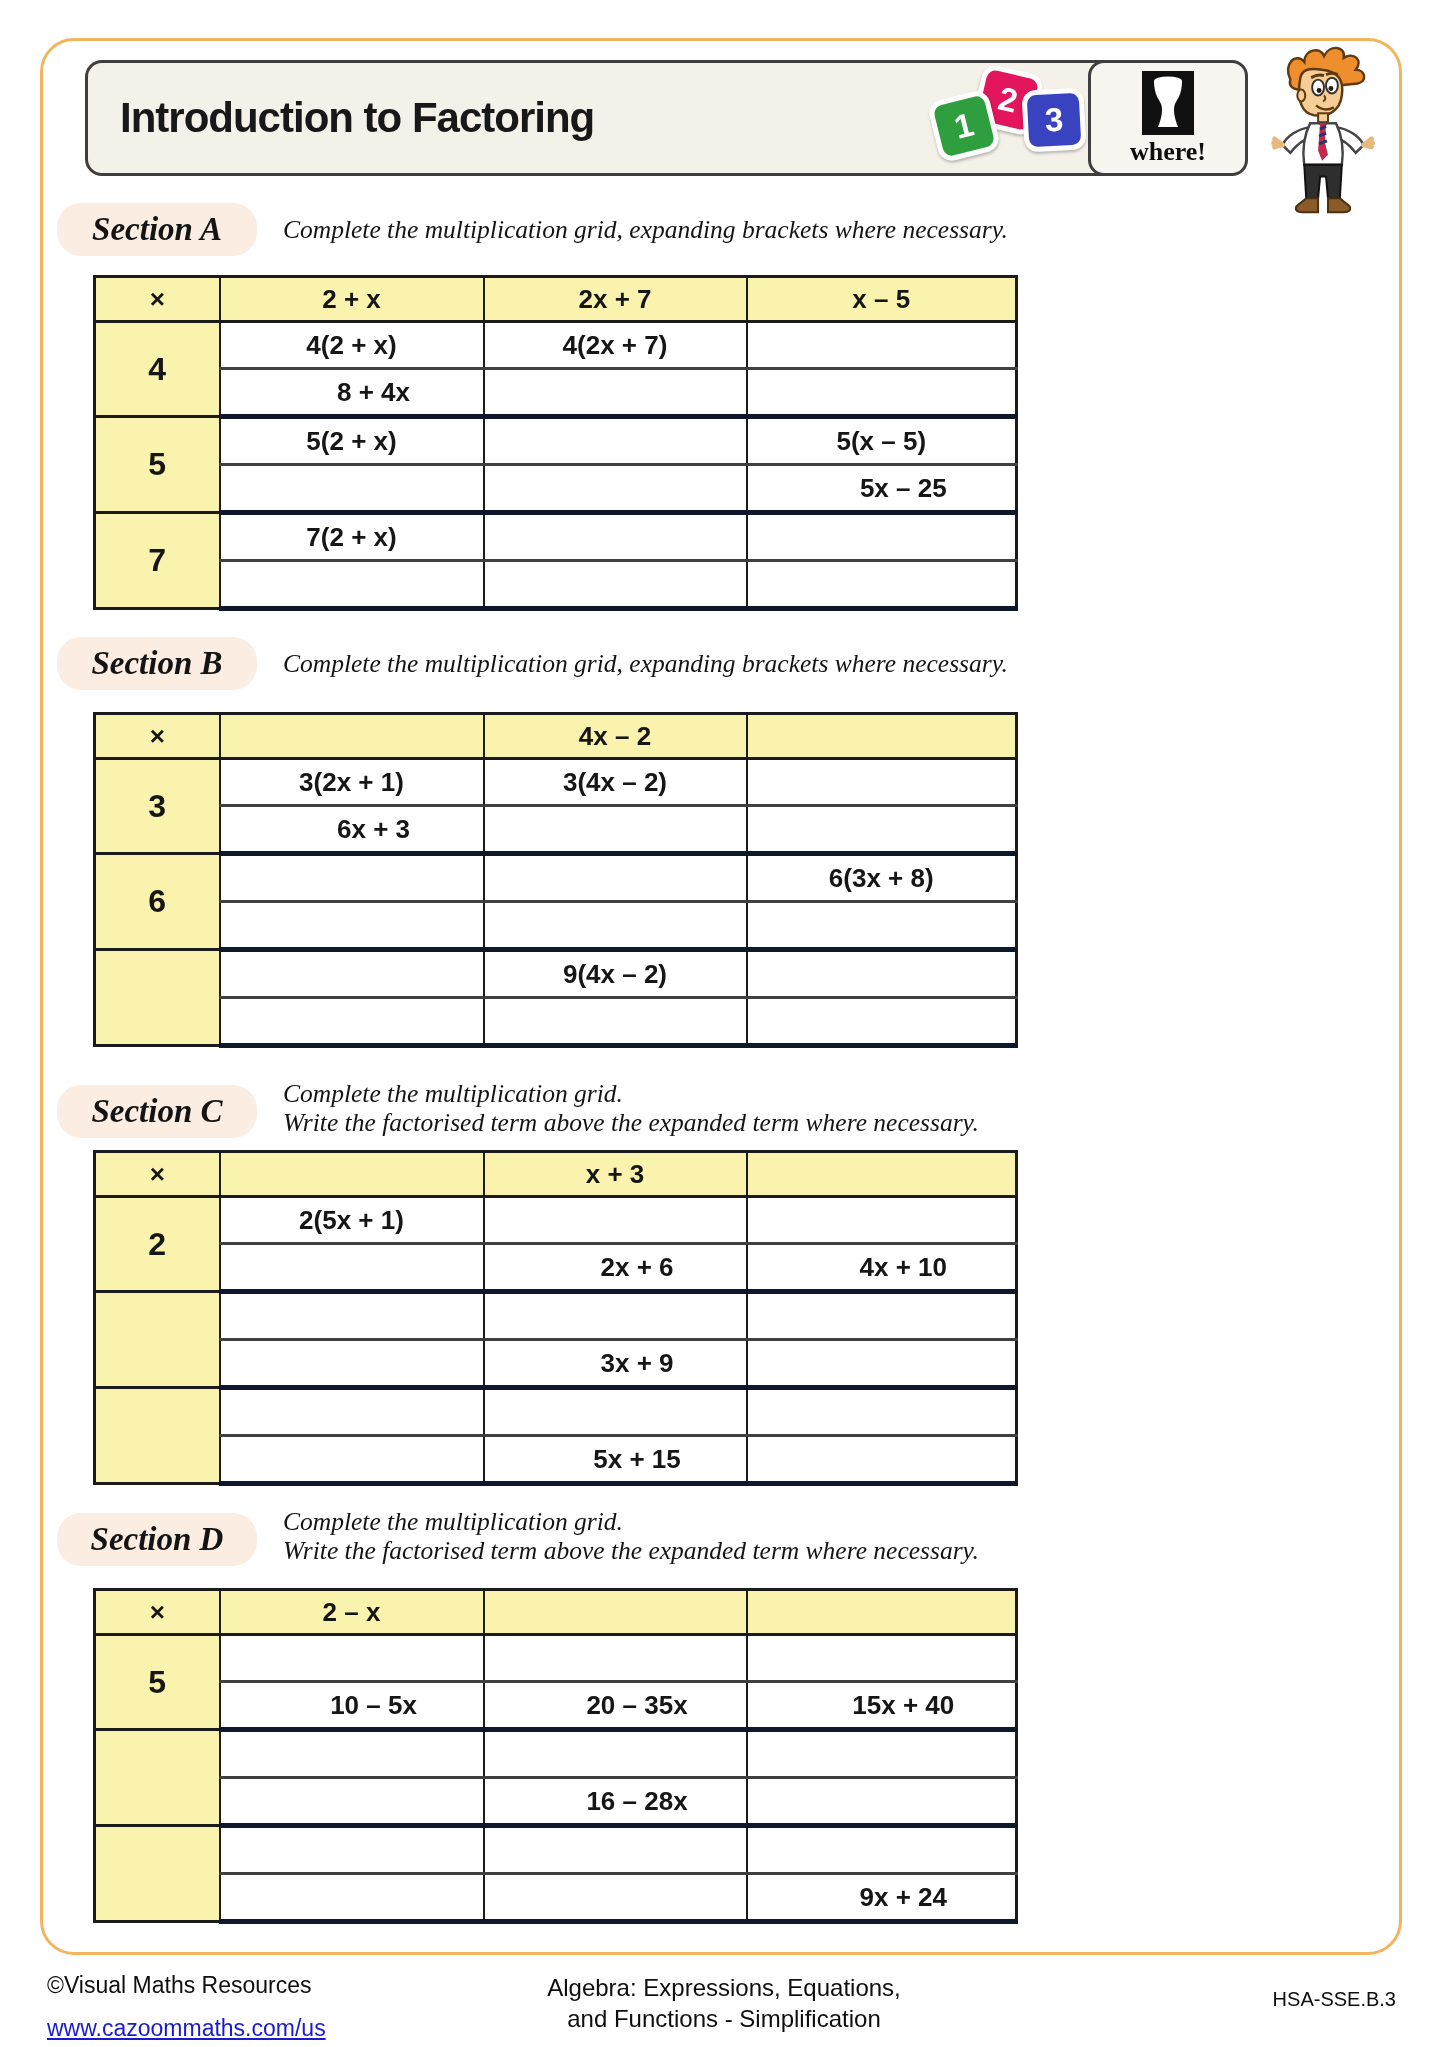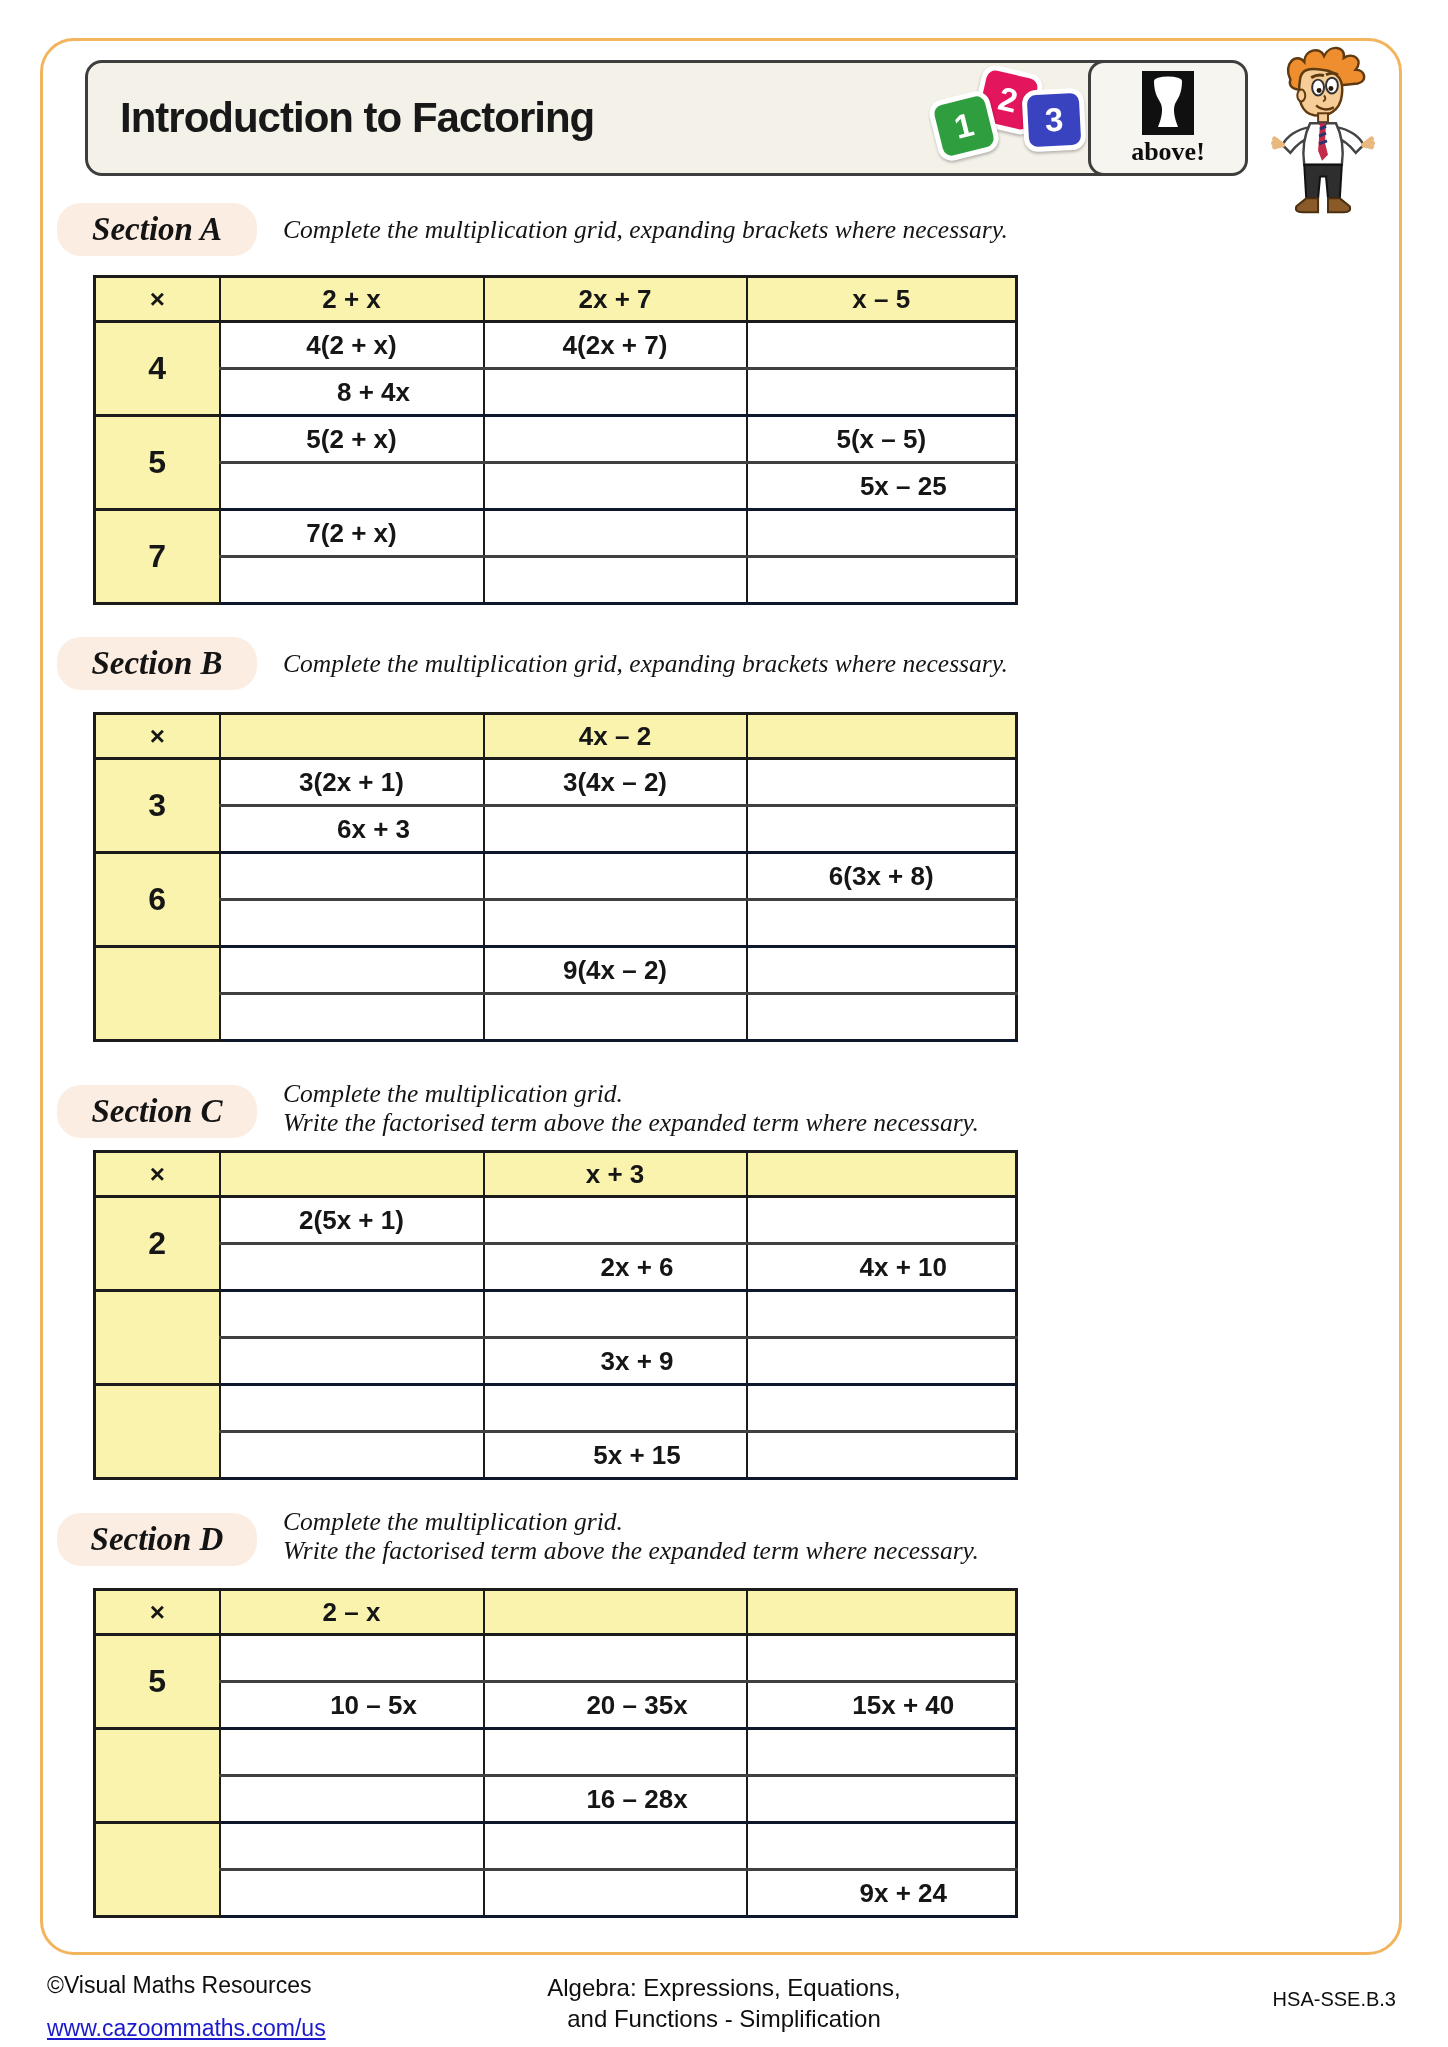--- a/index.html
+++ b/index.html
@@ -65,21 +65,21 @@
   }
   .grid td.rowlabel{
     background:#FAF3AE;font-size:32px;
     border:2px solid #1b1b1b;border-top:3px solid #1b1b1b;border-bottom:3px solid #1b1b1b;
   }
   .grid td.cell{
     font-size:26px;height:44px;
     border-left:2px solid #1b1b1b;border-right:2px solid #1b1b1b;
   }
   tr.sub-top td.cell{border-top:3px solid #1b1b1b;border-bottom:3px solid #404040;}
-  tr.sub-bottom td.cell{border-top:1px solid #9a9a9a;border-bottom:3px solid #0f172a;padding-left:44px;}
+  tr.sub-bottom td.cell{border-top:1px solid #9a9a9a;border-bottom:5px solid #0f172a;padding-left:44px;}
   
   .footer-left{position:absolute;left:47px;top:1972px;font-size:23px;color:#0e0e0e;}
   .footer-left .link{color:#1A1ACC;text-decoration:underline;display:inline-block;margin-top:16px;cursor:pointer;}
   .footer-center{position:absolute;left:0;right:0;top:1972px;text-align:center;font-size:24px;line-height:31px;color:#0e0e0e;}
   .footer-right{position:absolute;right:52px;top:1988px;font-size:20px;color:#0e0e0e;}
 </style>
 </head>
 <body>
 
 <div class="outer-border"></div>
@@ -92,21 +92,21 @@
     <span class="badge b3">3</span>
   </div>
 </div>
 
 <div class="logo-box">
   <svg class="logo-mark" width="52" height="64" viewBox="0 0 52 64">
     <rect x="0" y="0" width="52" height="64" fill="#101010"></rect>
     <ellipse cx="26" cy="10" rx="14" ry="4.5" fill="#ffffff"></ellipse>
     <path d="M12 10 C12 24 17 28 19 33 C21 38 20 46 16 56 L36 56 C32 46 31 38 33 33 C35 28 40 24 40 10 Z" fill="#ffffff"></path>
   </svg>
-  <span class="logo-text">above!</span>
+  <span class="logo-text">where!</span>
 </div>
 
 <div class="mascot">
   <svg width="150" height="188" viewBox="0 0 150 190">
     <path d="M38 36 C30 20 44 8 52 18 C52 6 68 2 72 12 C78 0 94 2 92 14 C102 8 112 16 104 26 C114 26 116 38 106 40 L48 46 C40 46 36 42 38 36 Z" fill="#EE8E2E" stroke="#5f3a10" stroke-width="2.5"></path>
     <path d="M48 34 C44 58 50 70 62 72 C76 74 88 68 90 52 C92 38 88 28 70 26 C56 24 50 26 48 34 Z" fill="#F6CD96" stroke="#5f3a10" stroke-width="2.5"></path>
     <ellipse cx="49" cy="52" rx="4" ry="6" fill="#F6CD96" stroke="#5f3a10" stroke-width="2"></ellipse>
     <ellipse cx="66" cy="44" rx="6" ry="8" fill="#ffffff" stroke="#333333" stroke-width="2"></ellipse>
     <ellipse cx="80" cy="42" rx="6" ry="8" fill="#ffffff" stroke="#333333" stroke-width="2"></ellipse>
     <circle cx="67" cy="47" r="2.5" fill="#2b1a08"></circle>

